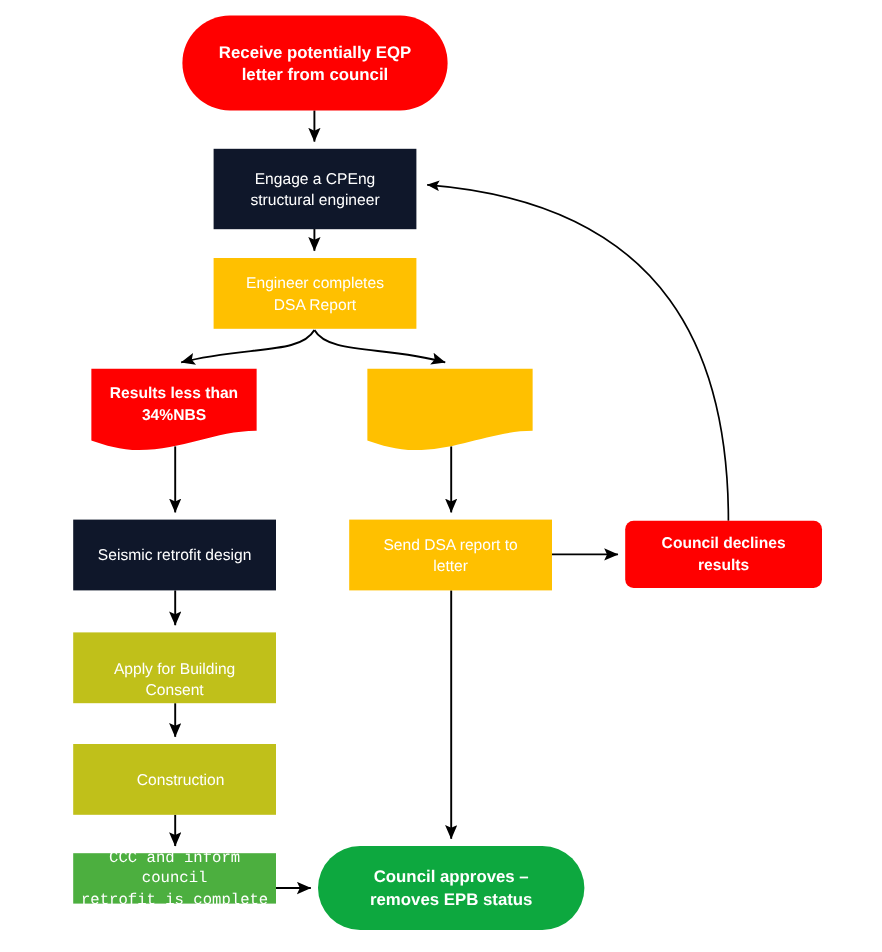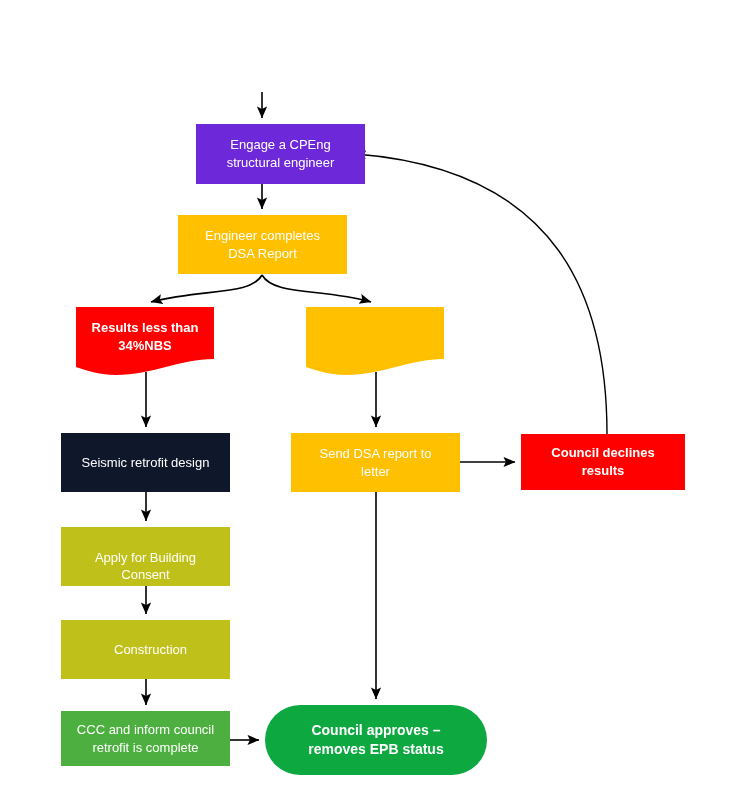--- a/index.html
+++ b/index.html
@@ -123,22 +123,26 @@
 
     <g>
       <line x1="376" y1="492" x2="376" y2="699" stroke="#000000" stroke-width="1.6" marker-end="url(#ah)"></line>
     </g>
 
     <g>
       <path d="M607,434 C607,300 560,170 356,154" fill="none" stroke="#000000" stroke-width="1.4" marker-end="url(#ah)"></path>
     </g>
   </svg>
 
+  <div class="node shape-stadium w-bold" style="left:152px; top:13px; width:221px; height:79px; background:#FF0000; font-size:14px;">
+    <span class="node-text">Receive potentially EQP
+letter from council</span>
+  </div>
 
-  <div class="node shape-rect w-normal" style="left:178px; top:124px; width:169px; height:60px; background:#6d28d9; font-size:13px;margin-left:18px;">
+  <div class="node shape-rect w-normal" style="left:178px; top:124px; width:169px; height:67px; background:#0f172a; font-size:13px;">
     <span class="node-text">Engage a CPEng
 structural engineer</span>
   </div>
 
   <div class="node shape-rect w-normal" style="left:178px; top:215px; width:169px; height:59px; background:#FFC000; font-size:13px;">
     <span class="node-text">Engineer completes
 DSA Report</span>
   </div>
 
   <div class="node shape-wave w-bold" style="left:76px; top:307px; width:138px; height:72px; font-size:13px;">
@@ -157,35 +161,35 @@
 
   <div class="node shape-rect w-normal" style="left:61px; top:433px; width:169px; height:59px; background:#0f172a; font-size:13px;">
     <span class="node-text">Seismic retrofit  design</span>
   </div>
 
   <div class="node shape-rect w-normal" style="left:291px; top:433px; width:169px; height:59px; background:#FFC000; font-size:13px;">
     <span class="node-text">Send DSA report to
 letter</span>
   </div>
 
-  <div class="node shape-rect w-bold" style="left:521px; top:434px; width:164px; height:56px; background:#FF0000; font-size:13px;">
+  <div class="node shape-rect w-bold" style="left:521px; top:434px; width:164px; height:56px; background:#FF0000; font-size:13px;border-radius:7px;">
     <span class="node-text">Council declines
 results</span>
   </div>
 
   <div class="node shape-rect w-normal" style="left:61px; top:527px; width:169px; height:59px; background:#C0C01A; font-size:13px;align-items:flex-end;">
     <span class="node-text">Apply for Building
 Consent</span>
   </div>
 
   <div class="node shape-rect w-normal" style="left:61px; top:620px; width:169px; height:59px; background:#C0C01A; font-size:13px;padding-left:16px;">
     <span class="node-text">Construction</span>
   </div>
 
-  <div class="node shape-rect w-normal" style="left:61px; top:711px; width:169px; height:55px; background:#4CAF3F; font-size:13px;">
+  <div class="node shape-rect w-normal" style="left:61px; top:711px; width:169px; height:42px; background:#4CAF3F; font-size:13px;font-family:Liberation Mono, monospace;">
     <span class="node-text">CCC and inform council
 retrofit is complete</span>
   </div>
 
   <div class="node shape-stadium w-bold" style="left:265px; top:705px; width:222px; height:70px; background:#0DA83F; font-size:14px;">
     <span class="node-text">Council approves –
 removes EPB status</span>
   </div>
 
 </div>

